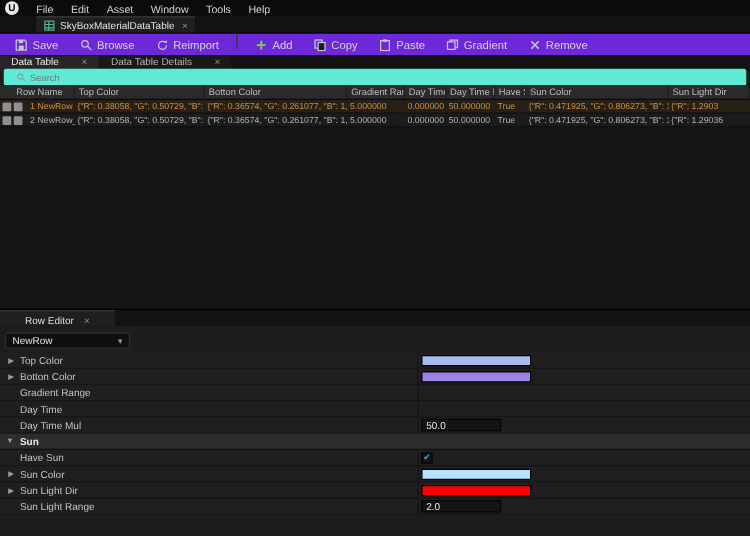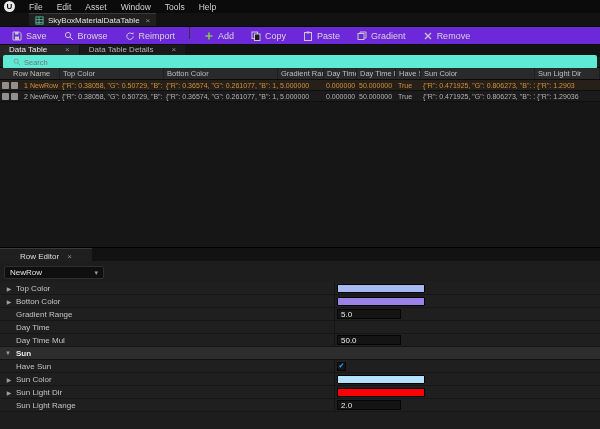--- a/index.html
+++ b/index.html
@@ -294,23 +294,20 @@
         <div class="re-value">
           <div class="swatch" style="background-color: rgb(156, 130, 230);"></div>
         </div>
       </div>
 
       <div class="re-row">
         <div class="re-label">
           <span class="exp"></span>
           <span>Gradient Range</span>
         </div>
-        <div class="re-value">
-          <input class="num-input" type="text" value="5.0" style="">
-        </div>
       </div>
 
       <div class="re-row">
         <div class="re-label">
           <span class="exp"></span>
           <span>Day Time</span>
         </div>
       </div>
 
       <div class="re-row">

